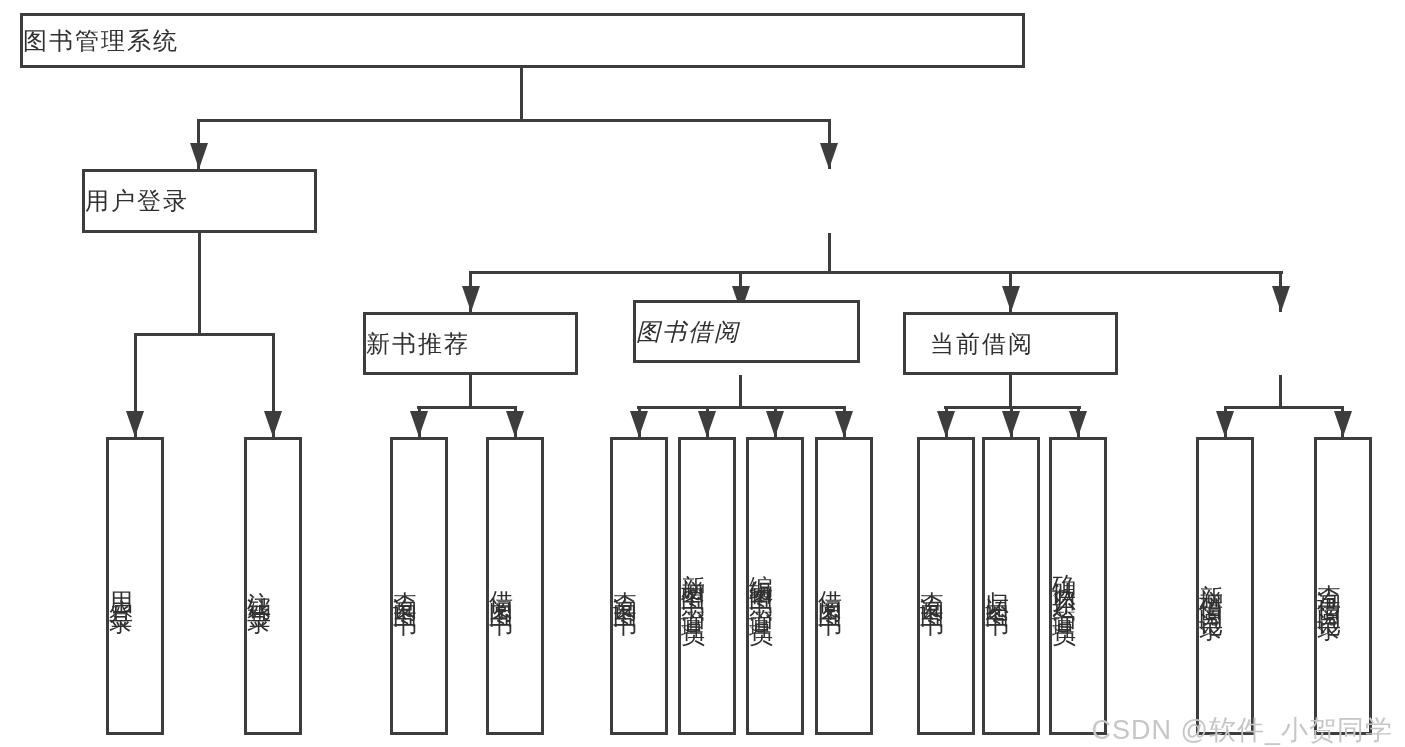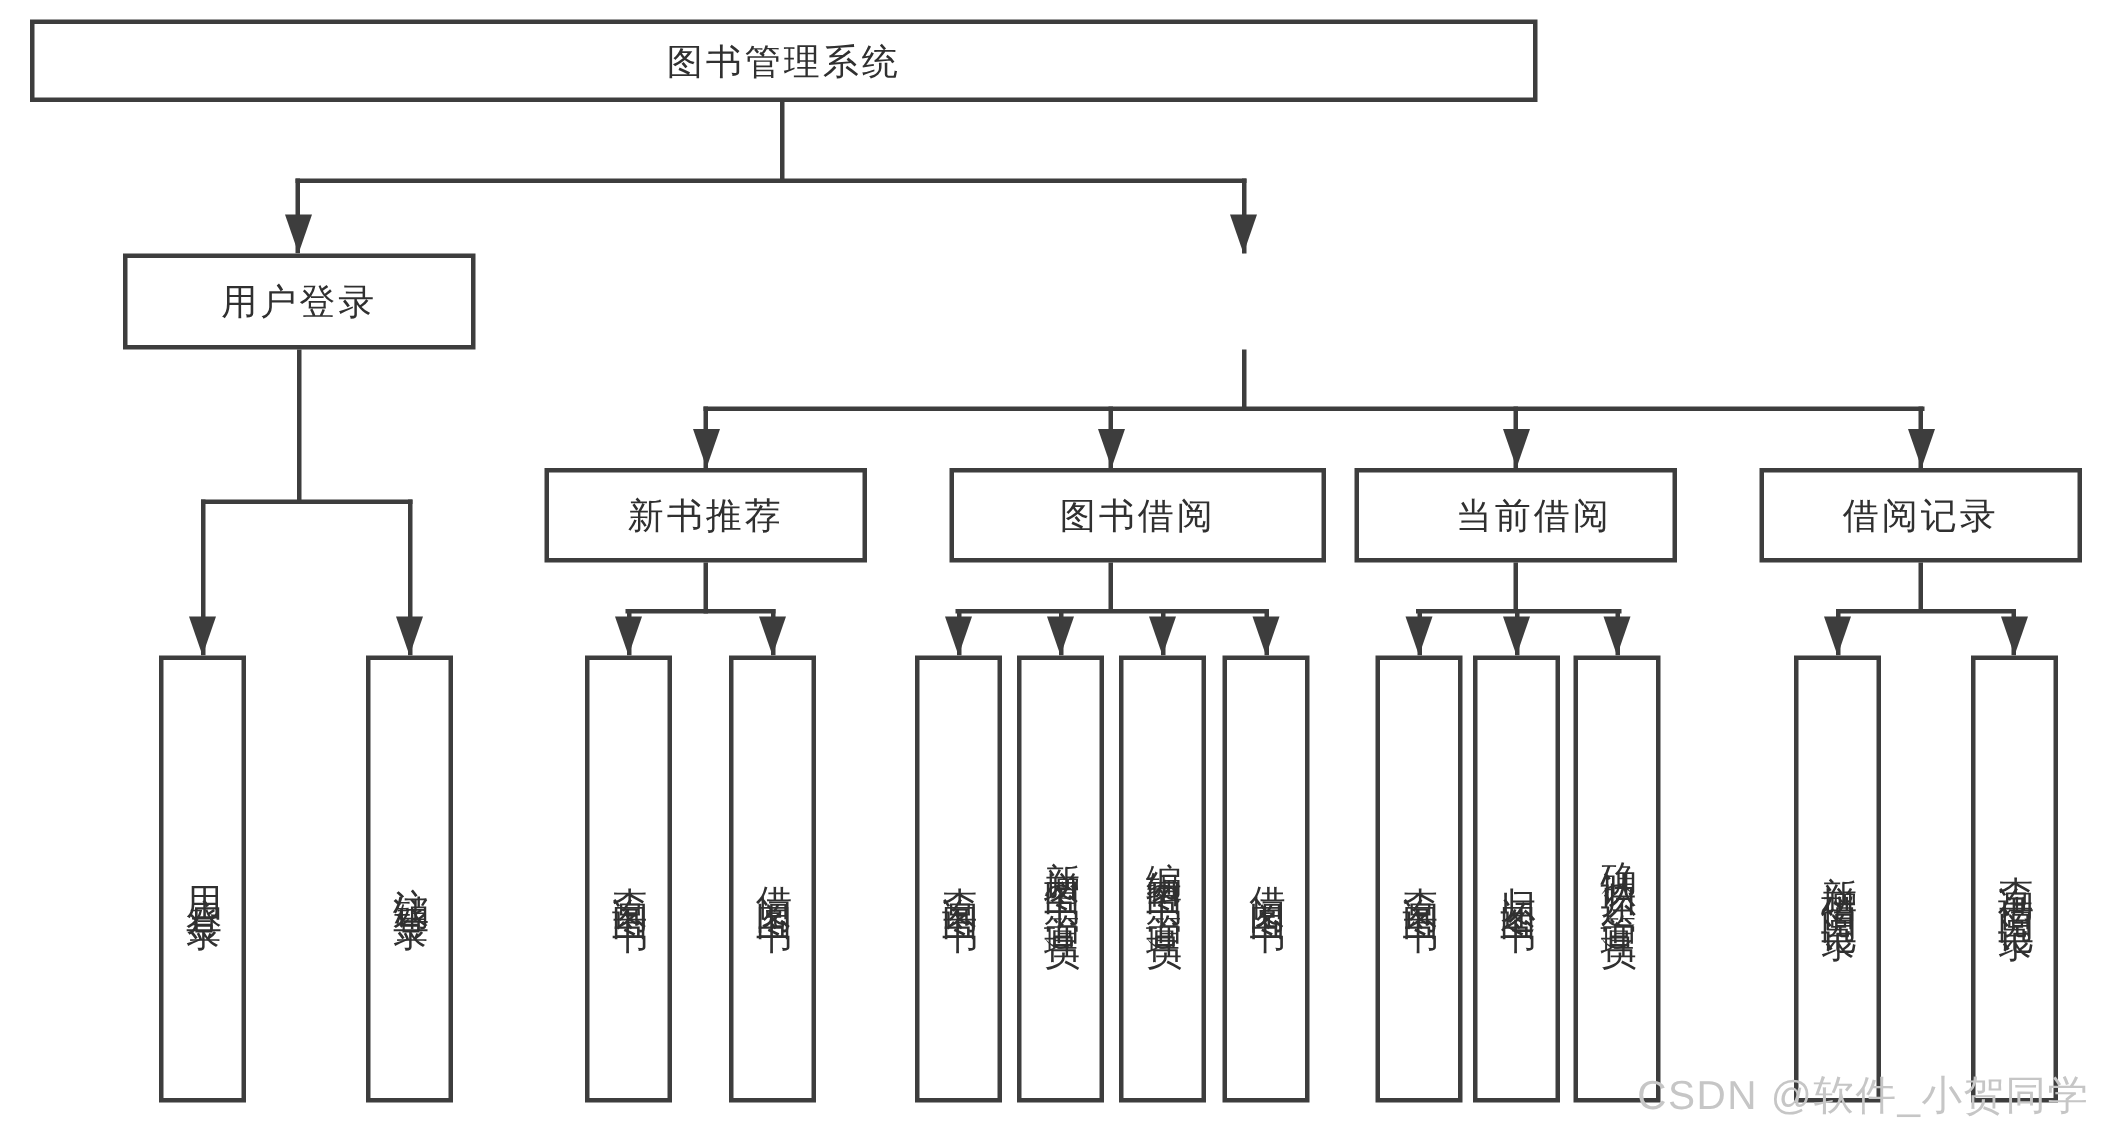--- a/index.html
+++ b/index.html
@@ -5,21 +5,21 @@
   :root{
     --line:#3d3d3d; --text:#303030; --watermark:#c6c6c6; --background:#ffffff;
   }
   html,body{margin:0;padding:0;background:var(--background);}
   #canvas{
     position:relative; width:1405px; height:747px; background:var(--background);
     font-family:"Liberation Sans","DejaVu Sans",sans-serif; overflow:hidden;
   }
   .box{
     position:absolute; box-sizing:border-box; border:3px solid var(--line);
-    background:#fff; display:flex; align-items:center; justify-content:center;
+    background:#fff; display:flex; align-items:center; 
   }
   .label{font-size:24px; letter-spacing:2px; color:var(--text); white-space:nowrap;}
   .leaf span{
     writing-mode:vertical-rl; text-orientation:mixed; line-height:1;
     font-size:24px; letter-spacing:7px; color:var(--text);
   }
   .hline,.vline{position:absolute; background:var(--line);}
   .hline{height:3px;} .vline{width:3px;}
   .arrow{
     position:absolute; width:0; height:0;
@@ -65,28 +65,25 @@
   <div class="vline" style="left:1009px;top:271px;height:41px;"></div>
   <div class="vline" style="left:1279px;top:271px;height:41px;"></div>
   <div class="arrow" style="left:462px;top:286px;"></div>
   <div class="arrow" style="left:732px;top:286px;"></div>
   <div class="arrow" style="left:1002px;top:286px;"></div>
   <div class="arrow" style="left:1272px;top:286px;"></div>
 
   <div class="box" style="left:363px;top:312px;width:215px;height:63px;">
     <span class="label">新书推荐</span>
   </div>
-  <div class="box" style="left:633px;top:312px;width:251px;height:63px;">
+  <div class="box" style="left:633px;top:300px;width:227px;height:63px;font-style:italic;">
     <span class="label">图书借阅</span>
   </div>
   <div class="box" style="left:903px;top:312px;width:215px;height:63px;padding-left:24px;">
     <span class="label">当前借阅</span>
-  </div>
-  <div class="box" style="left:1173px;top:312px;width:215px;height:63px;">
-    <span class="label">借阅记录</span>
   </div>
 
   <div class="vline" style="left:469px;top:375px;height:34px;"></div>
   <div class="hline" style="left:417px;top:406px;width:100px;"></div>
   <div class="vline" style="left:418px;top:406px;height:31px;"></div>
   <div class="vline" style="left:514px;top:406px;height:31px;"></div>
   <div class="arrow" style="left:410px;top:411px;"></div>
   <div class="arrow" style="left:506px;top:411px;"></div>
 
   <div class="vline" style="left:739px;top:375px;height:33px;"></div>

